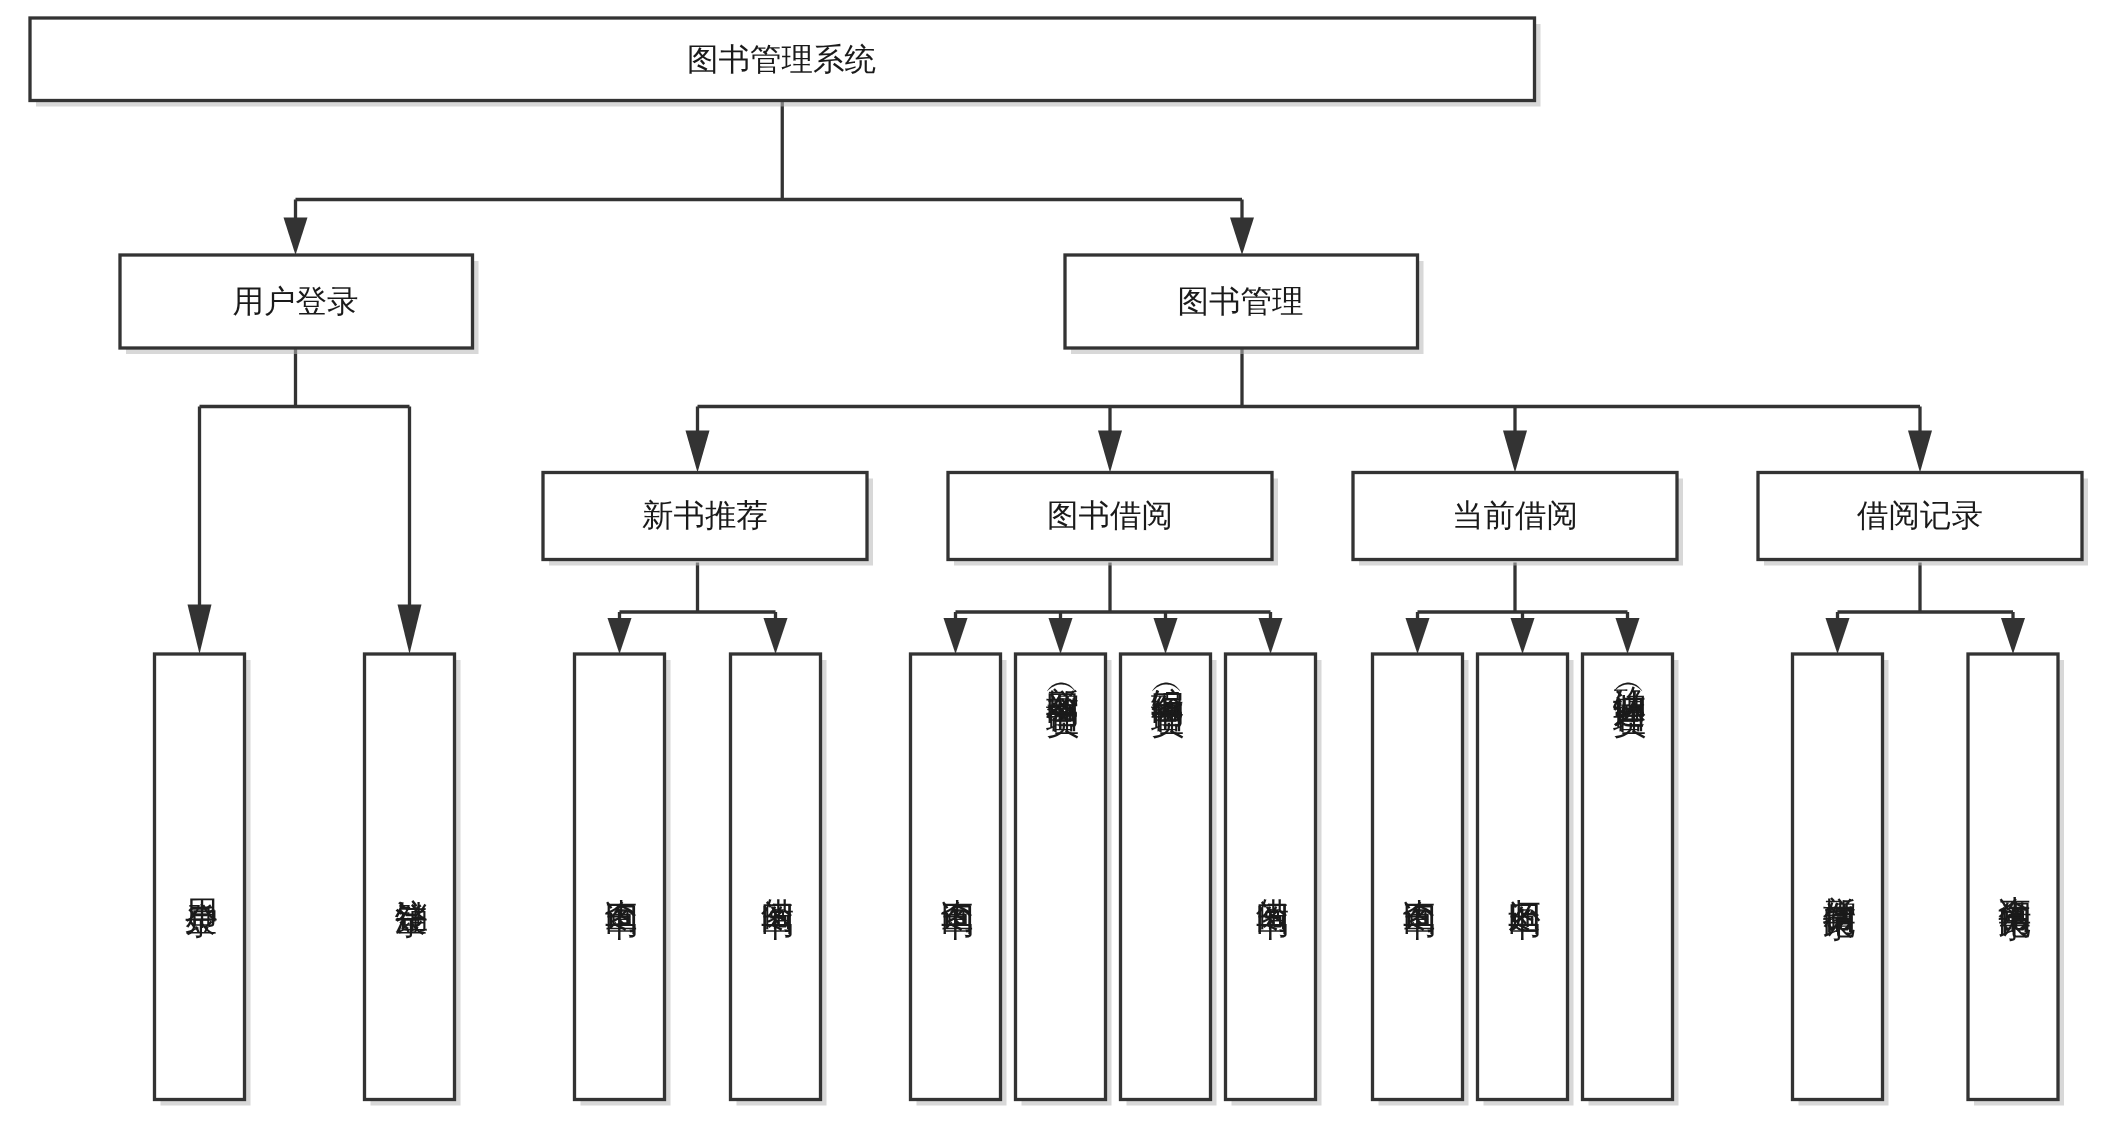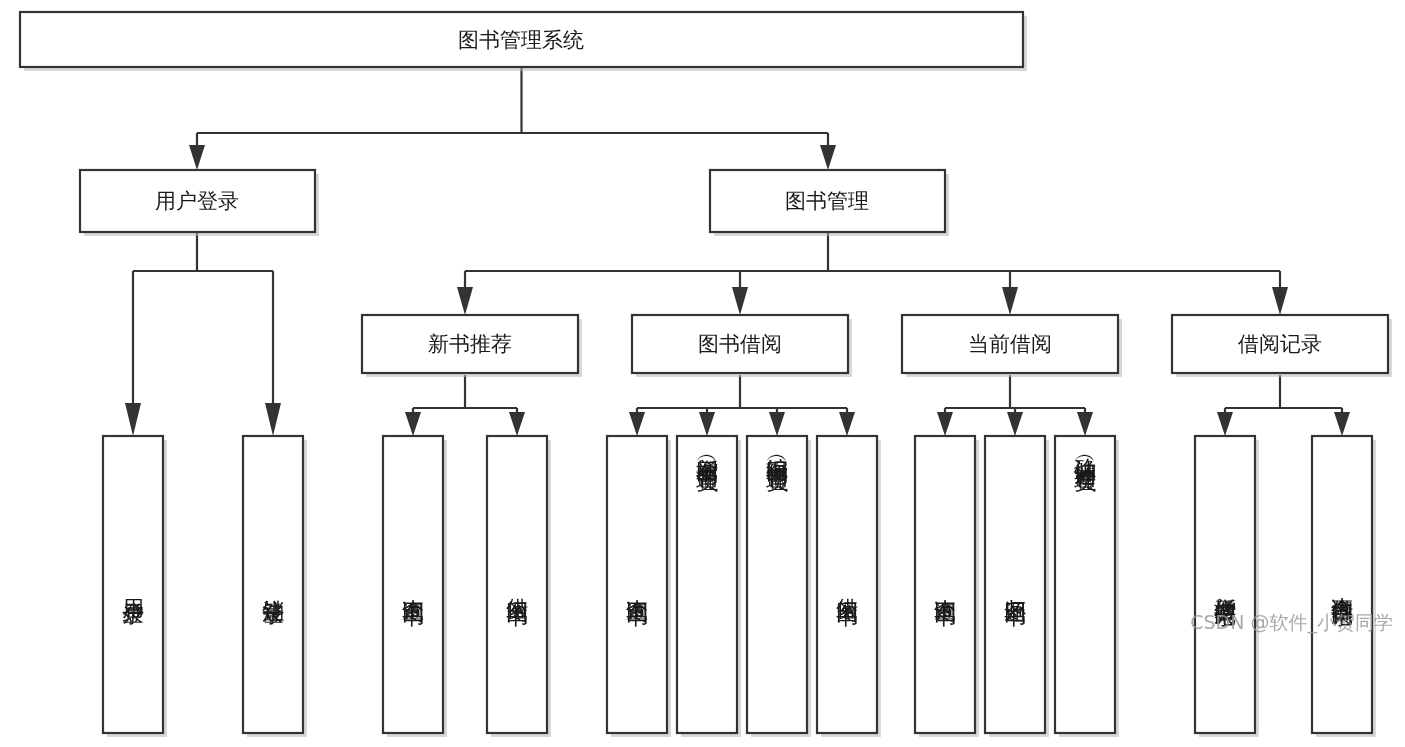--- a/index.html
+++ b/index.html
@@ -236,14 +236,13 @@
   <div class="leaf-vertical-text align-top" style="left:747px; top:436px; width:60px; height:297px;">编辑图书（管理员）</div>
   <div class="leaf-vertical-text" style="left:817px; top:436px; width:60px; height:297px;">借阅图书</div>
 
   <div class="leaf-vertical-text" style="left:915px; top:436px; width:60px; height:297px;">查询图书</div>
   <div class="leaf-vertical-text" style="left:985px; top:436px; width:60px; height:297px;">归还图书</div>
   <div class="leaf-vertical-text align-top" style="left:1055px; top:436px; width:60px; height:297px;">确认归还（管理员）</div>
 
   <div class="leaf-vertical-text" style="left:1195px; top:436px; width:60px; height:297px;">新增借阅记录</div>
   <div class="leaf-vertical-text" style="left:1312px; top:436px; width:60px; height:297px;">查询借阅记录</div>
 
-  <div class="watermark">CSDN @软件_小贺同学</div>
 </div>
 
 </body></html>

